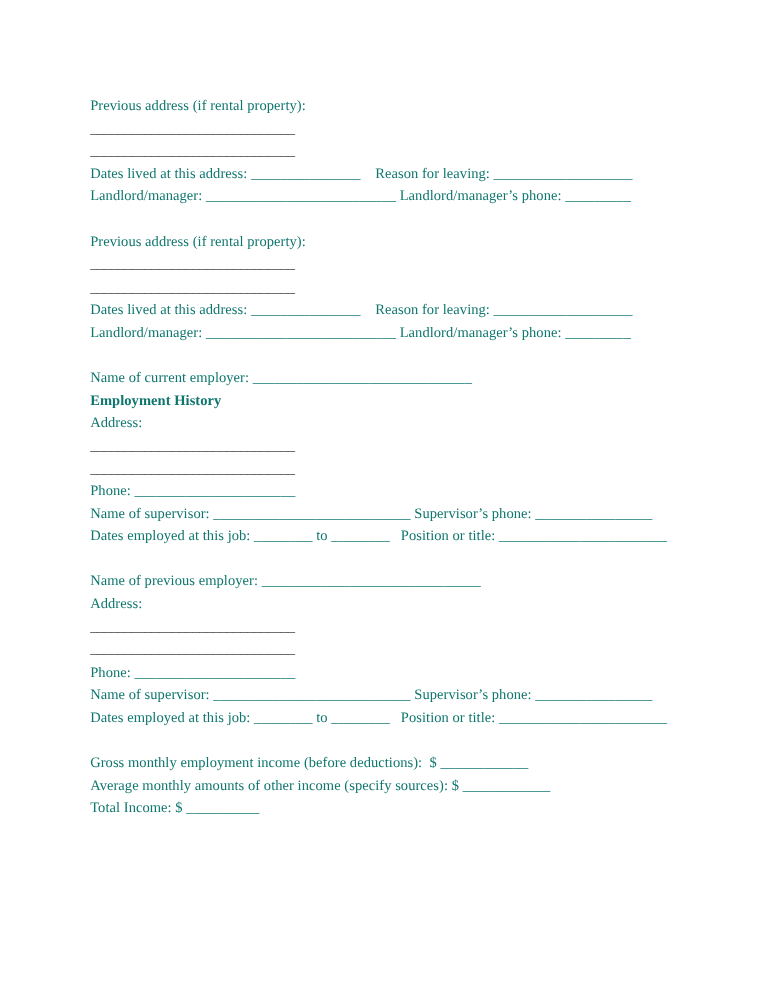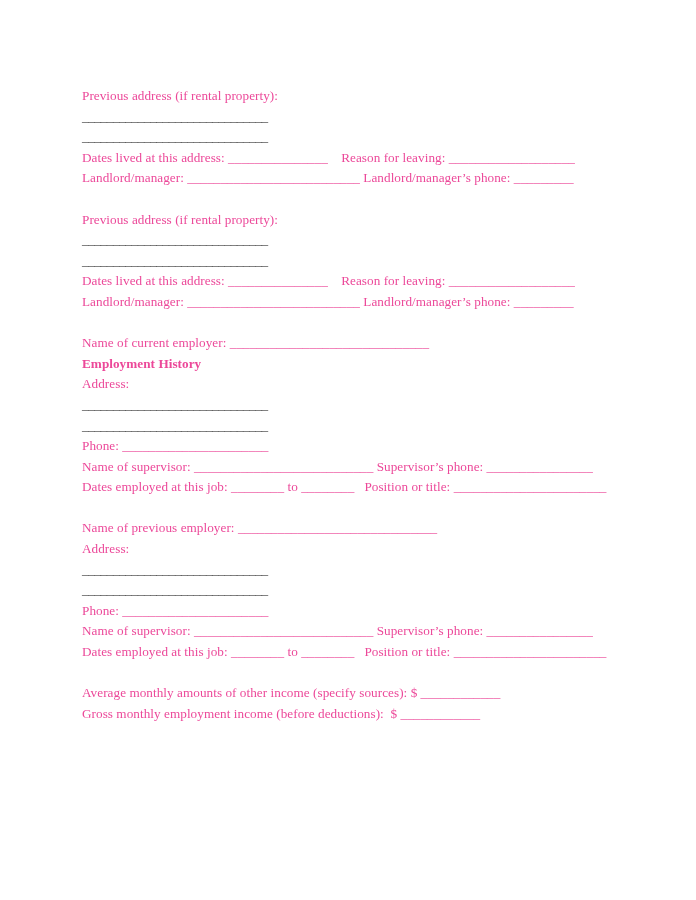--- a/index.html
+++ b/index.html
@@ -28,21 +28,21 @@
     position: absolute;
     left: 82px;
     top: 86px;
     width: 536px;
   }
   .line {
     font-size: 13.2px;
     line-height: 20.6px;
     white-space: pre;
     letter-spacing: 0.05px;
-    color: #ec4899;
+    color: #0f766e;
   }
   .line.bold {
     font-weight: bold;
   }
   .spacer {
     height: 20.6px;
   }
   .blank {
     letter-spacing: -0.4px;
     color: #404040;
@@ -93,18 +93,19 @@
       <div class="line blank">______________________________</div>
       <div class="line blank">______________________________</div>
       <div class="line">Phone: ______________________</div>
       <div class="line">Name of supervisor: ___________________________ Supervisor’s phone: ________________</div>
       <div class="line">Dates employed at this job: ________ to ________   Position or title: _______________________</div>
     </div>
 
     <div class="spacer"></div>
 
     <div>
+      <div class="line">Gross monthly employment income (before deductions):  $ ____________</div>
       <div class="line">Average monthly amounts of other income (specify sources): $ ____________</div>
-      <div class="line">Gross monthly employment income (before deductions):  $ ____________</div>
+      <div class="line">Total Income: $ __________</div>
     </div>
 
   </div>
 </div>
 
 </body></html>

